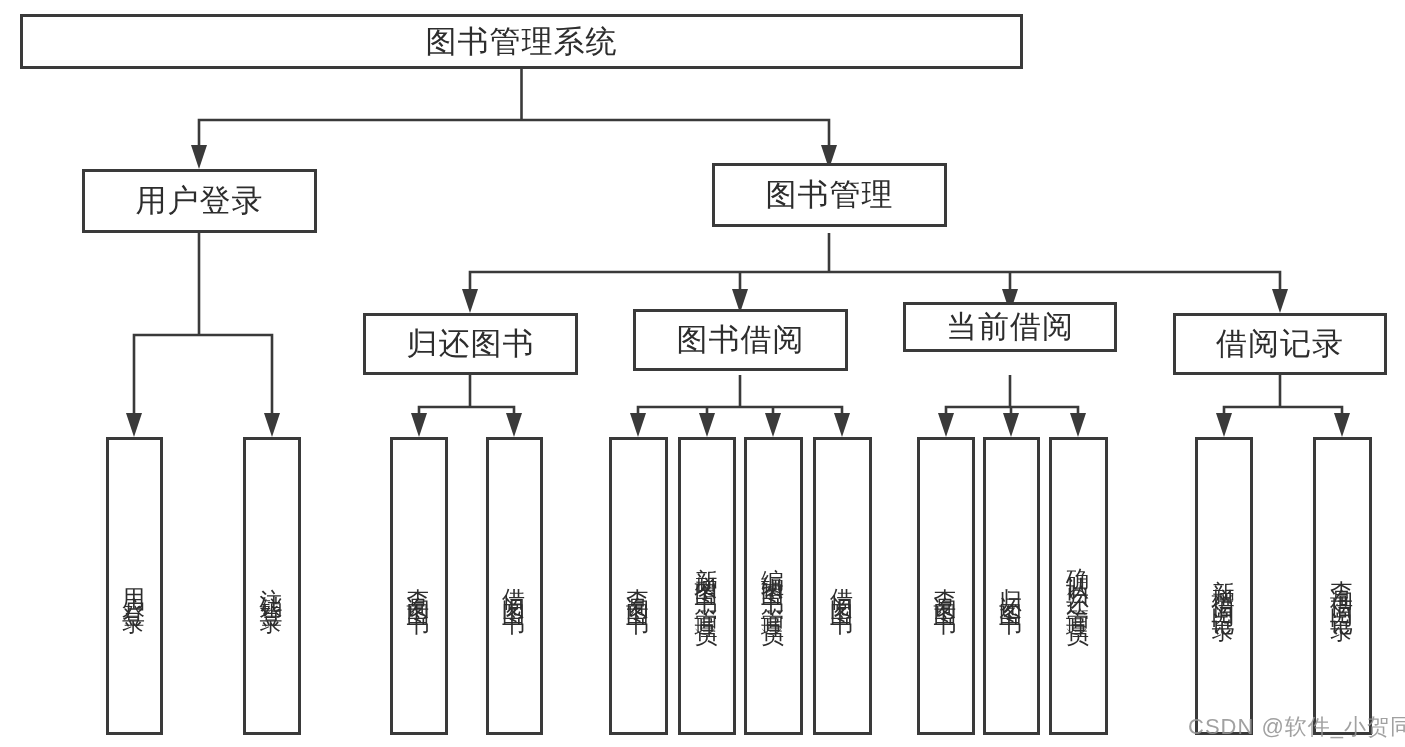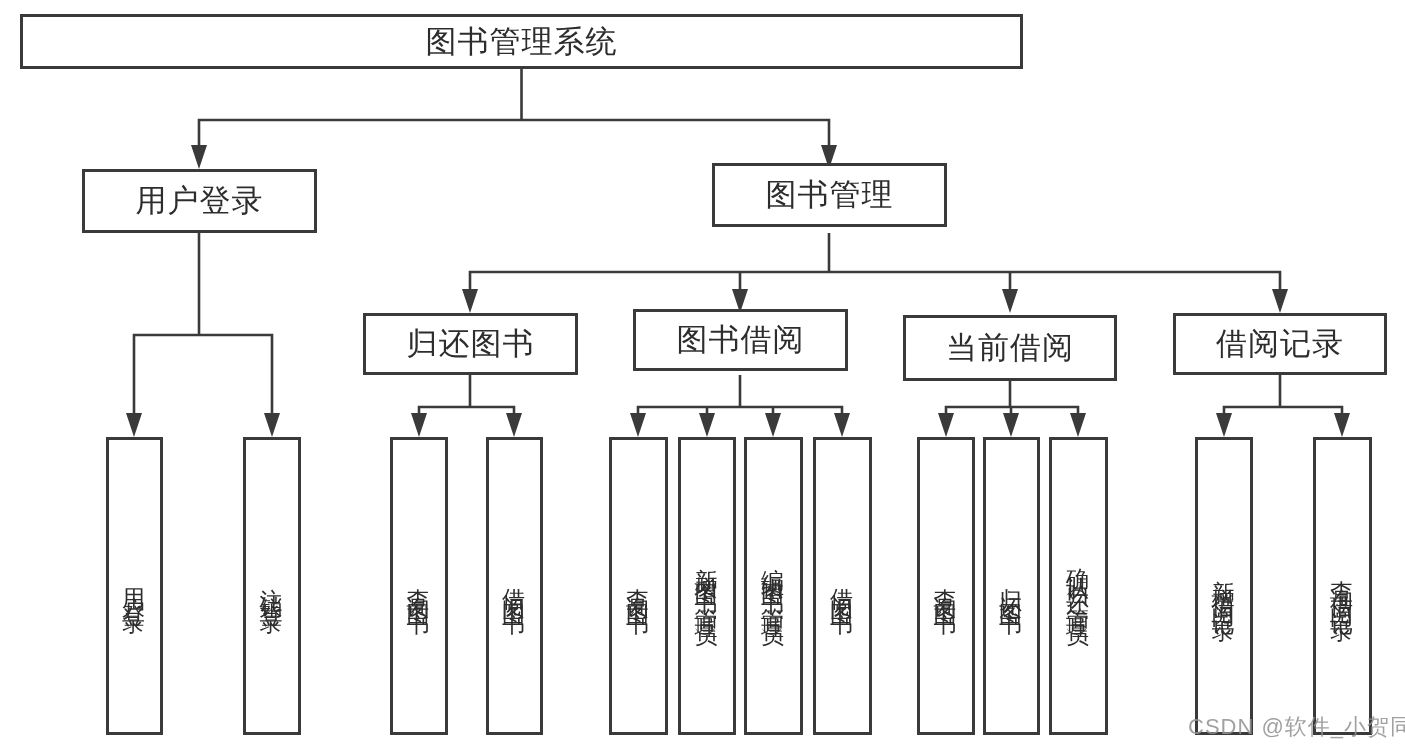--- a/index.html
+++ b/index.html
@@ -102,21 +102,21 @@
     </g>
   </svg>
 
   <div class="hbox" style="left:20px;top:14px;width:1003px;height:55px;">图书管理系统</div>
 
   <div class="hbox" style="left:82px;top:169px;width:235px;height:64px;">用户登录</div>
   <div class="hbox" style="left:712px;top:163px;width:235px;height:64px;">图书管理</div>
 
   <div class="hbox" style="left:363px;top:313px;width:215px;height:62px;">归还图书</div>
   <div class="hbox" style="left:633px;top:309px;width:215px;height:62px;">图书借阅</div>
-  <div class="hbox" style="left:903px;top:315px;width:214px;height:66px;">当前借阅</div>
+  <div class="hbox" style="left:903px;top:302px;width:214px;height:50px;">当前借阅</div>
   <div class="hbox" style="left:1173px;top:313px;width:214px;height:62px;">借阅记录</div>
 
   <div class="vbox" style="left:106px;width:57px;">用户登录</div>
   <div class="vbox" style="left:243px;width:58px;">注销登录</div>
 
   <div class="vbox" style="left:390px;width:58px;">查询图书</div>
   <div class="vbox" style="left:486px;width:57px;">借阅图书</div>
 
   <div class="vbox" style="left:609px;width:59px;">查询图书</div>
   <div class="vbox" style="left:678px;width:58px;">新增图书（管理员）</div>

